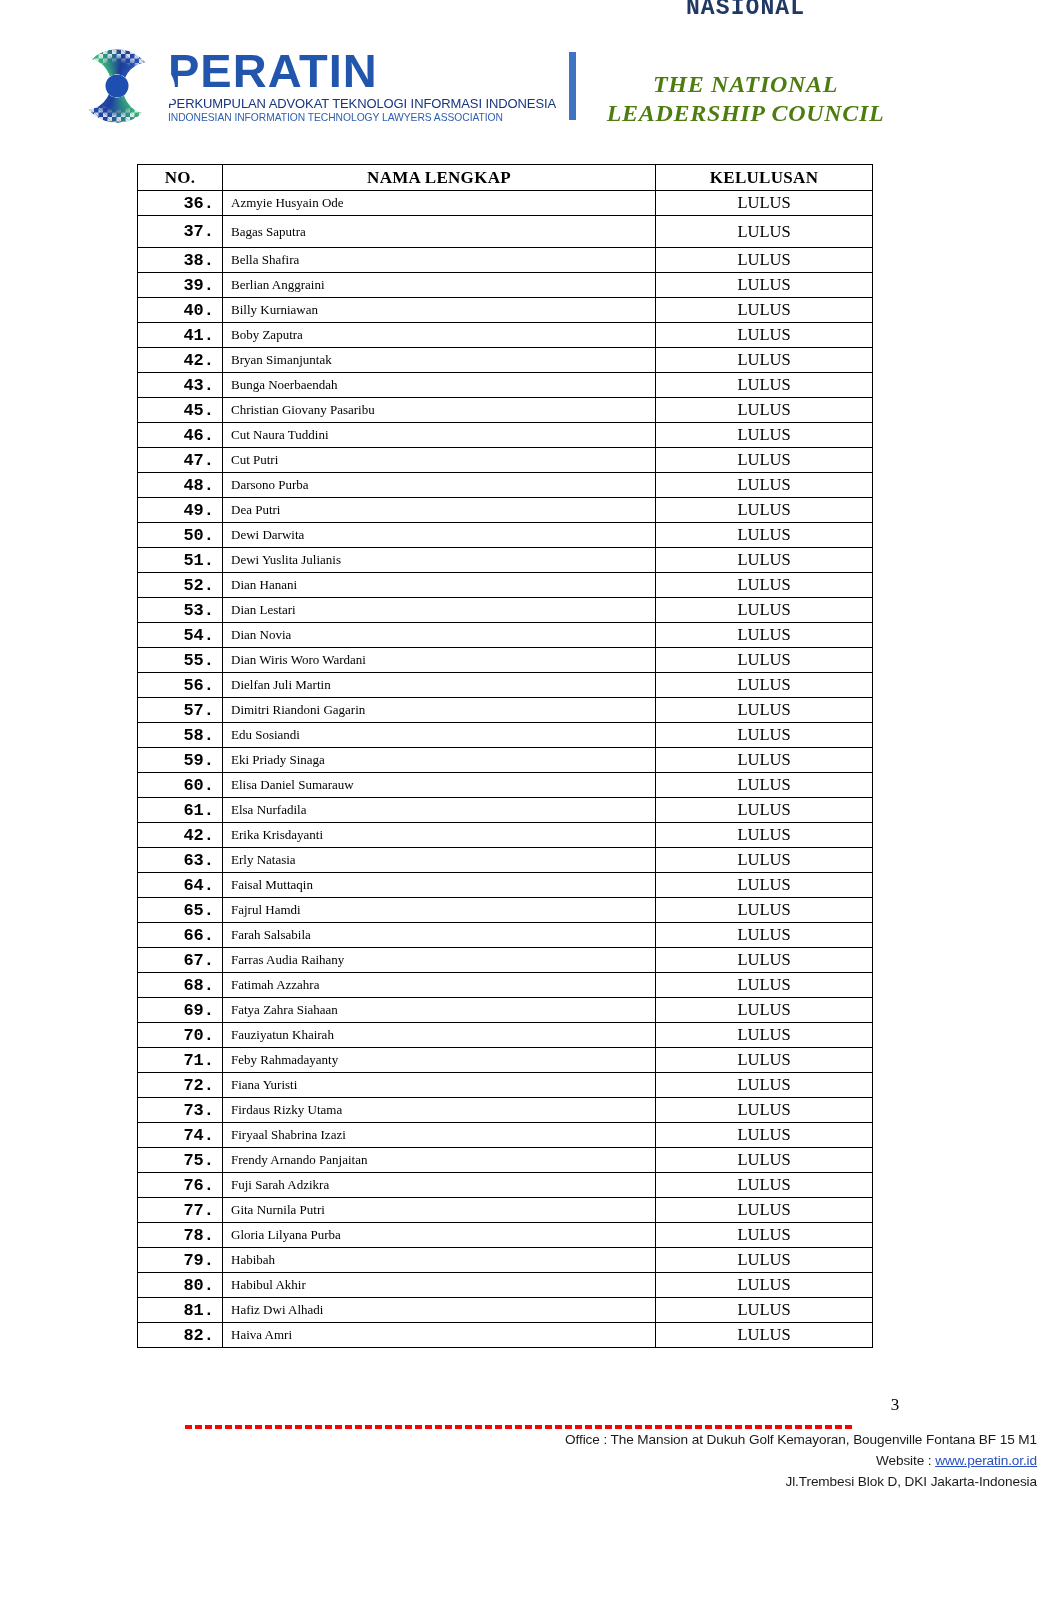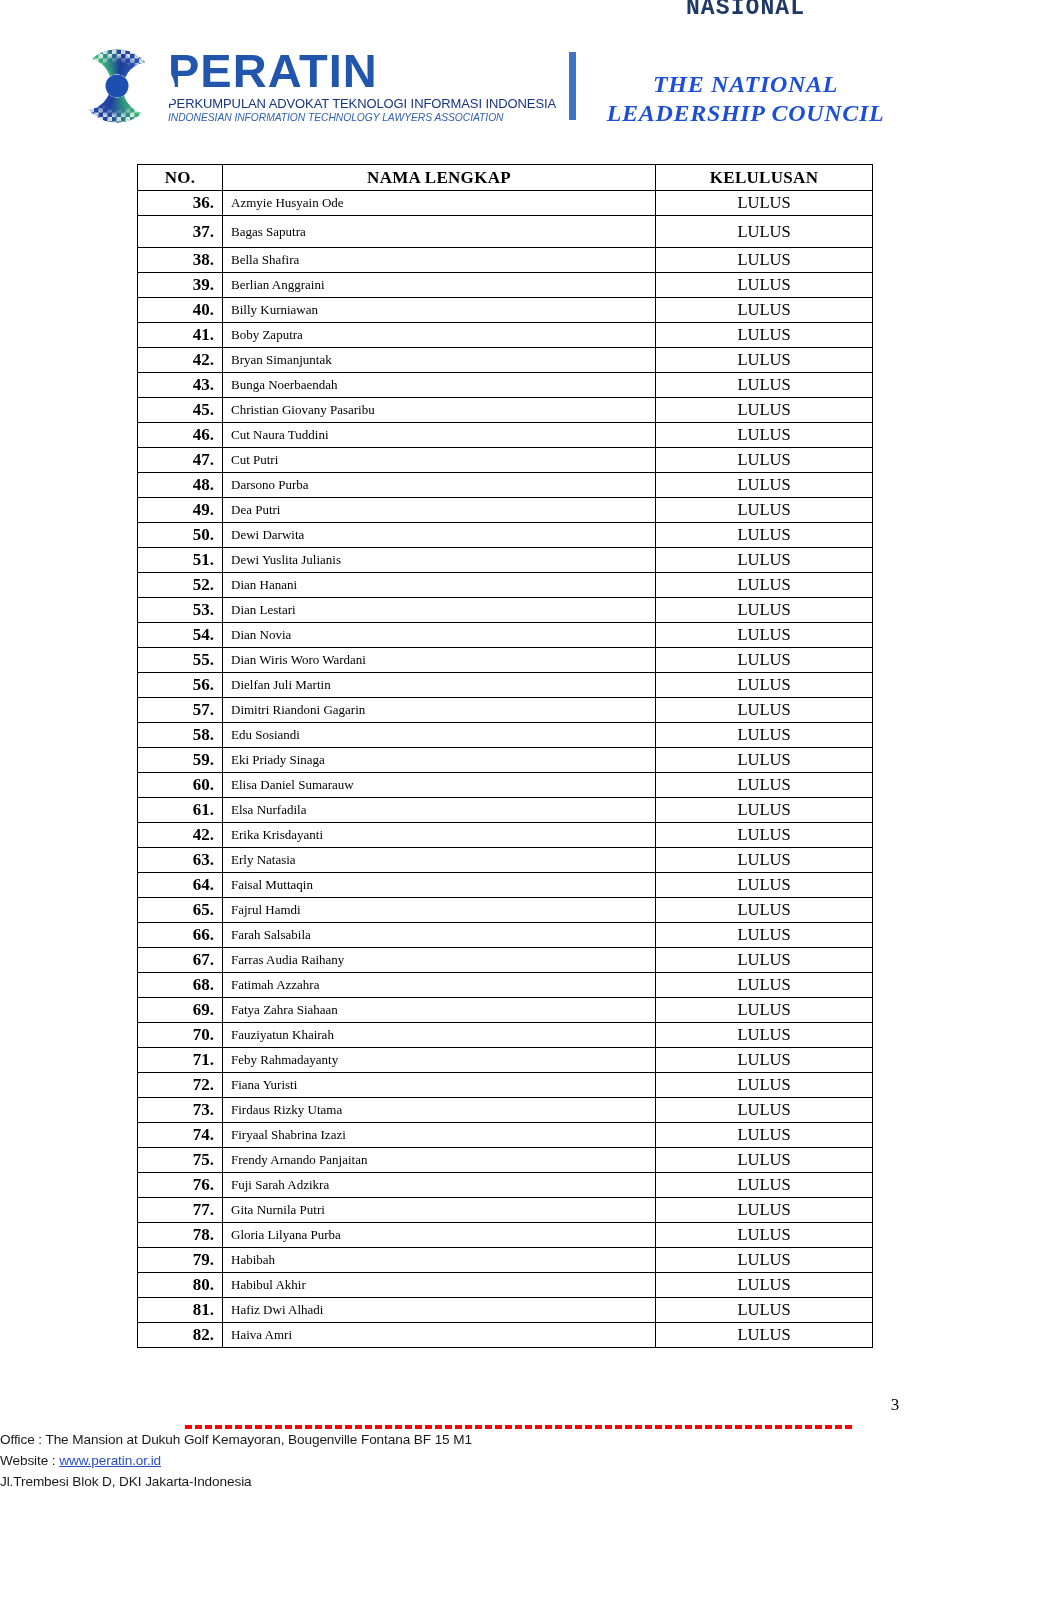--- a/index.html
+++ b/index.html
@@ -97,21 +97,20 @@
     font-family: "Liberation Sans", sans-serif;
     font-weight: normal;
     font-size: 13px;
     letter-spacing: -0.1px;
     color: #17357f;
     margin-top: 3px;
     white-space: nowrap;
   }
   .logo-sub2 {
     font-family: "Liberation Sans", sans-serif;
-    font-style: italic;
     font-size: 10.3px;
     letter-spacing: -0.05px;
     color: #2f5fb0;
     margin-top: 1px;
     white-space: nowrap;
   }
   .logo-bar {
     width: 7px;
     height: 68px;
     background: #3f74c4;
@@ -129,21 +128,21 @@
     font-size: 23px;
     color: #1f3864;
     letter-spacing: 1.1px;
     line-height: 1.18;
   }
   .ht-line2 {
     font-family: "Liberation Serif", serif;
     font-weight: bold;
     font-style: italic;
     font-size: 24px;
-    color: #1d4ed8;
+    color: #4d7c0f;
     letter-spacing: 0.7px;
     line-height: 1.18;
     margin-top: 48px;
   }
 
   
   .table-wrap {
     position: absolute;
     top: 164px;
     left: 137px;
@@ -170,41 +169,42 @@
     height: 26px;
     letter-spacing: 0.3px;
   }
   table.roster td.no {
     text-align: right;
     font-weight: bold;
     font-size: 17px;
     padding-right: 8px;
     height: 25px;
     vertical-align: middle;
+    font-family: Liberation Mono, monospace;
   }
   table.roster td.nm {
     text-align: left;
     font-size: 13px;
     padding-left: 8px;
     vertical-align: middle;
   }
   table.roster td.kl {
     text-align: center;
     font-size: 16.5px;
     vertical-align: middle;
   }
   tr.tall td { height: 32px; }
 
   
   .footer {
     position: absolute;
     left: 0;
     top: 1425px;
     width: 1037px;
-    text-align: left;
+    text-align: right;
   }
   .dashrule {
     width: 668px;
     margin: 0 auto;
     height: 4px;
     background: repeating-linear-gradient(
       to right,
       #ff0000 0 7px,
       #ffffff 7px 10px
     );

